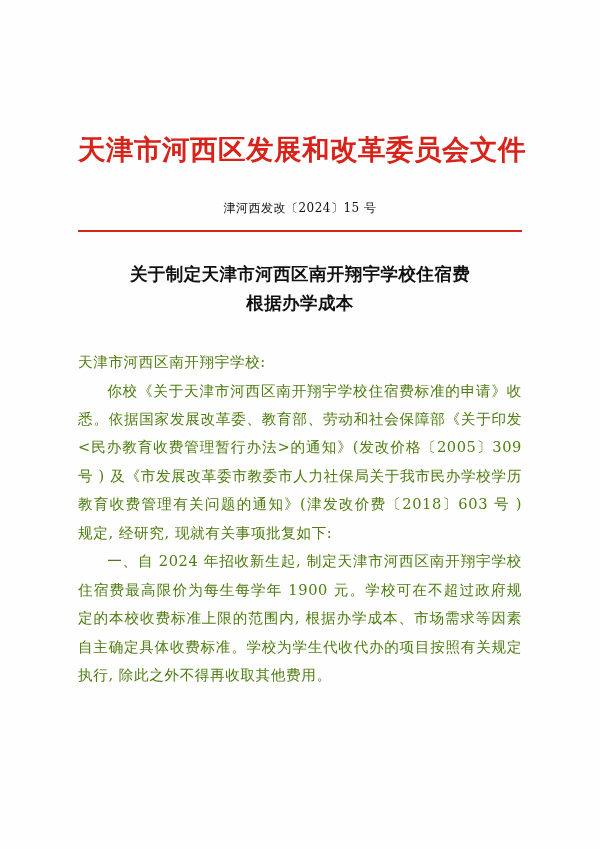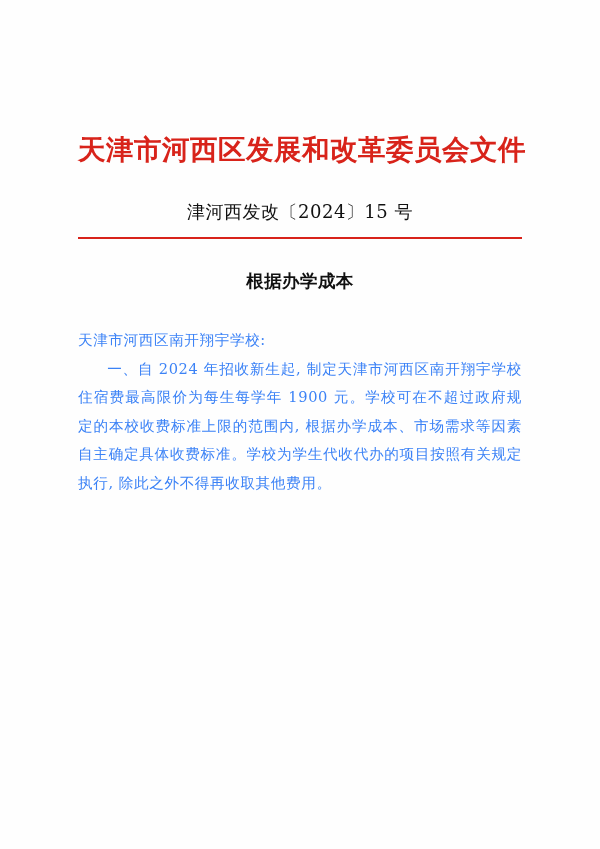--- a/index.html
+++ b/index.html
@@ -31,21 +31,21 @@
     font-family: "DejaVu Serif", "Liberation Serif", serif;
     font-weight: bold;
     font-size: 27.5px;
     letter-spacing: 0.5px;
     line-height: 1.25;
     white-space: nowrap;
   }
   .doc-number {
     margin-top: 34px;
     text-align: center;
-    font-size: 18px;
+    font-size: 12px;
     letter-spacing: 0.5px;
     color: #111;
   }
   .red-rule {
     margin-top: 13px;
     height: 2px;
     background: #d8231a;
     width: 100%;
   }
   .subject {
@@ -59,21 +59,21 @@
   }
   .subject .line {
     display: block;
   }
   .body-text {
     margin-top: 30px;
     font-size: 14.6px;
     line-height: 1.95;
     letter-spacing: 0.6px;
     text-align: justify;
-    color: #3b82f6;
+    color: #4d7c0f;
   }
   .body-text p {
     margin: 0;
   }
   .p-indent {
     text-indent: 2em;
   }
   .p-flush {
     text-indent: 0;
   }
@@ -85,21 +85,23 @@
 
   <div class="doc-header">
     <div class="doc-title">天津市河西区发展和改革委员会文件</div>
   </div>
 
   <div class="doc-number">津河西发改〔2024〕15 号</div>
 
   <div class="red-rule"></div>
 
   <div class="subject">
+    <span class="line">关于制定天津市河西区南开翔宇学校住宿费</span>
     <span class="line">根据办学成本</span>
   </div>
 
   <div class="body-text">
     <p class="p-flush">天津市河西区南开翔宇学校:</p>
+    <p class="p-indent">你校《关于天津市河西区南开翔宇学校住宿费标准的申请》收悉。依据国家发展改革委、教育部、劳动和社会保障部《关于印发&lt;民办教育收费管理暂行办法&gt;的通知》(发改价格〔2005〕309 号 ) 及《市发展改革委市教委市人力社保局关于我市民办学校学历教育收费管理有关问题的通知》(津发改价费〔2018〕603 号 ) 规定, 经研究, 现就有关事项批复如下:</p>
     <p class="p-indent">一、自 2024 年招收新生起, 制定天津市河西区南开翔宇学校住宿费最高限价为每生每学年 1900 元。学校可在不超过政府规定的本校收费标准上限的范围内, 根据办学成本、市场需求等因素自主确定具体收费标准。学校为学生代收代办的项目按照有关规定执行, 除此之外不得再收取其他费用。</p>
   </div>
 
 </div>
 
 </body></html>

